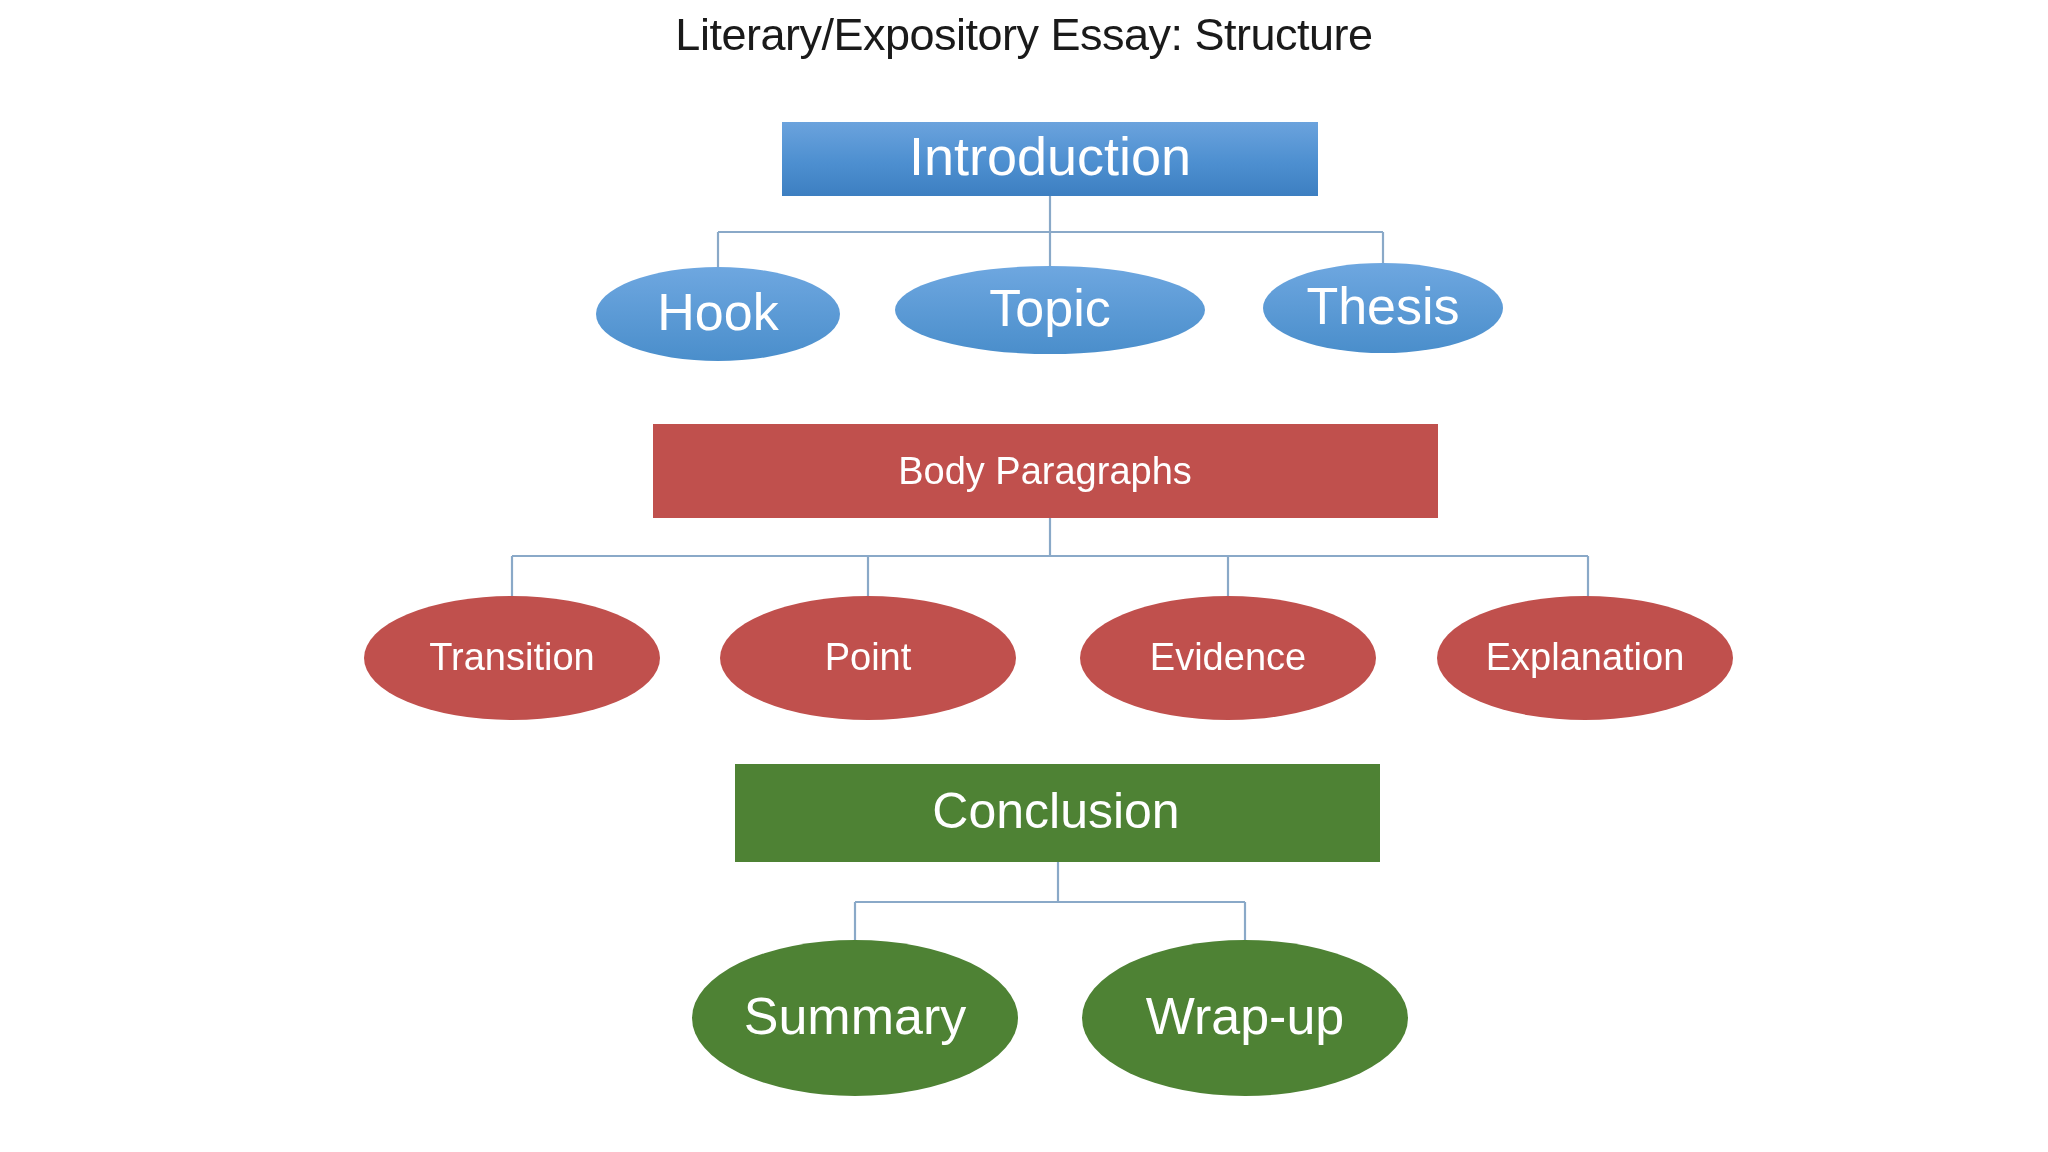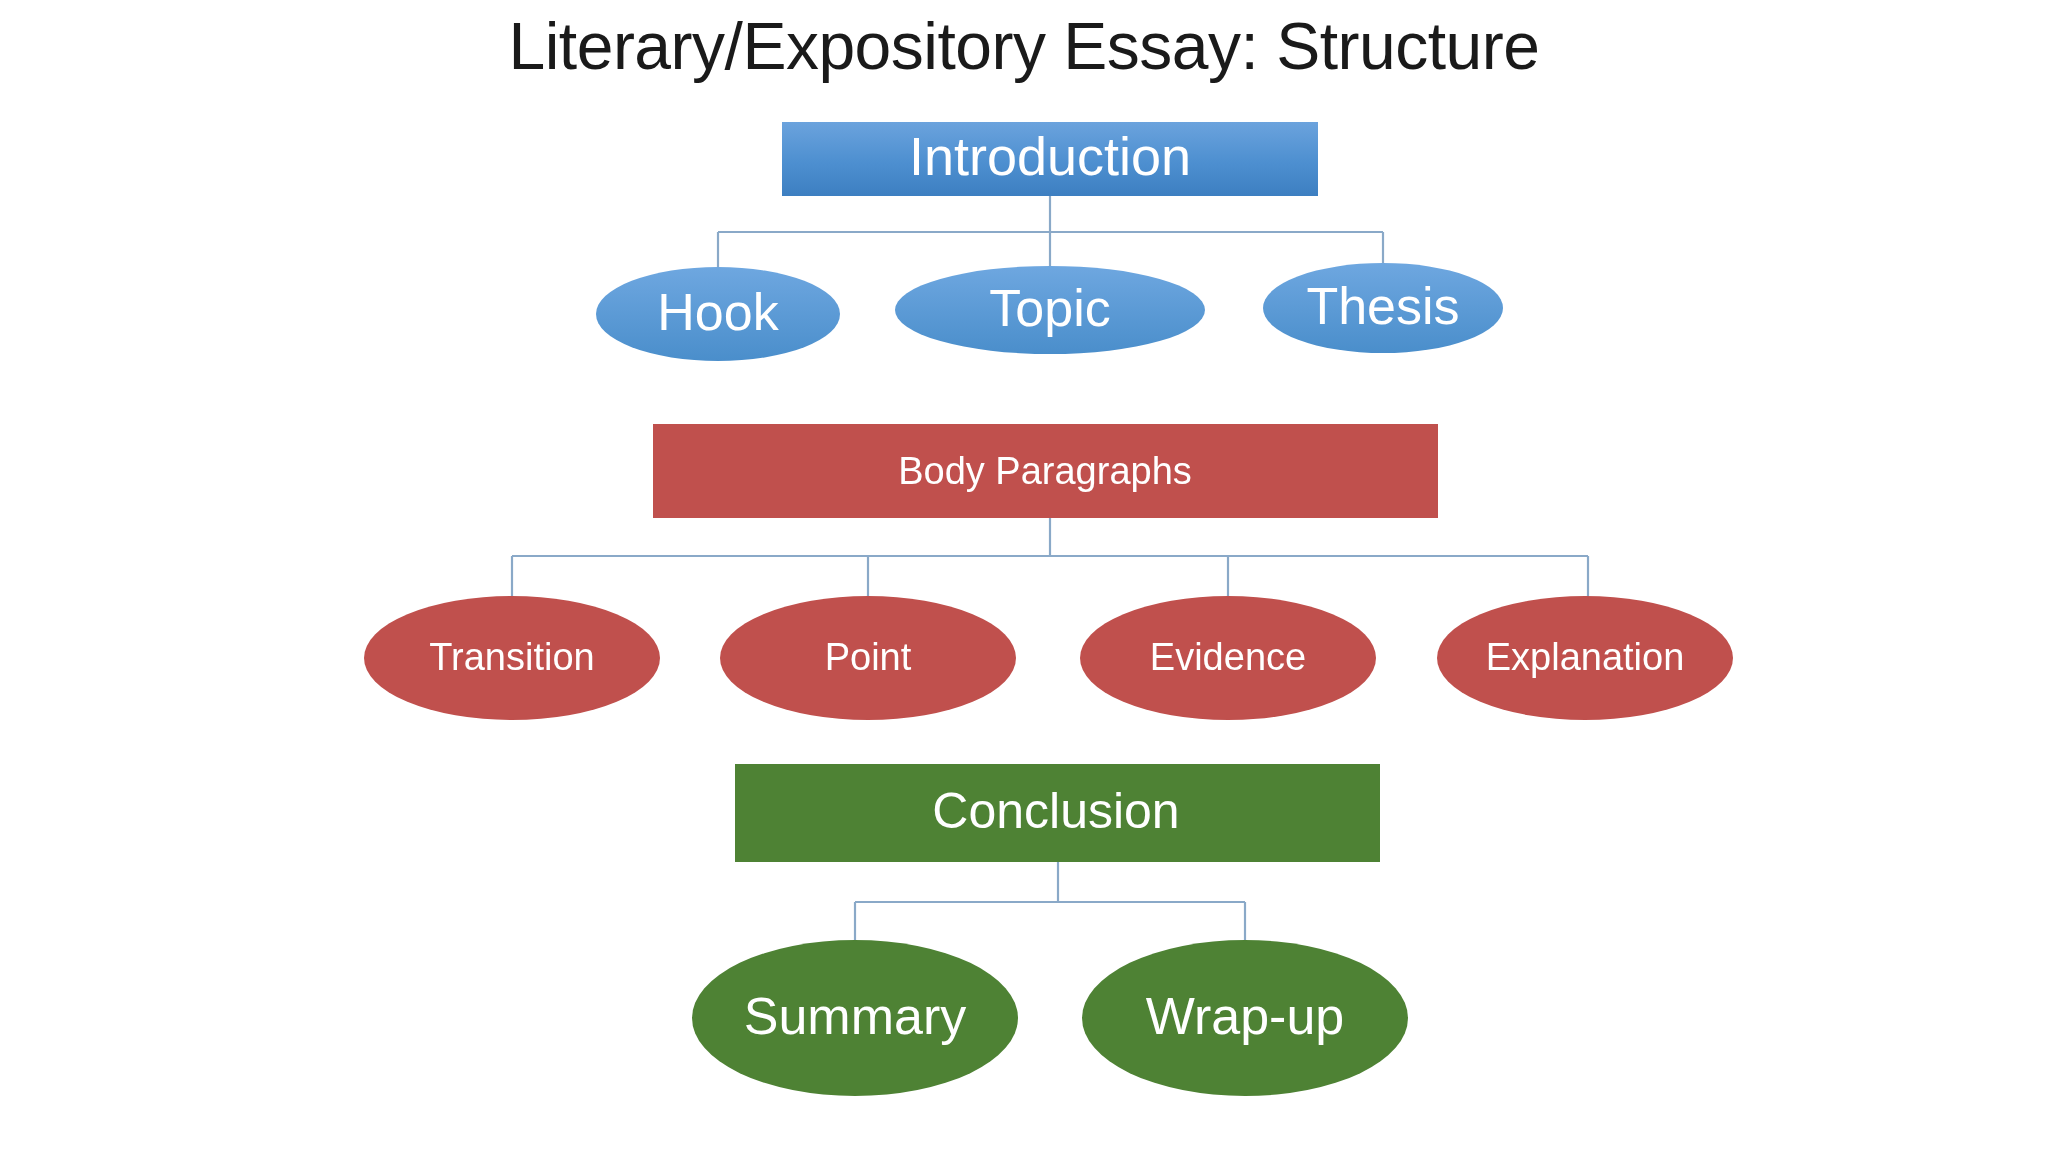--- a/index.html
+++ b/index.html
@@ -19,21 +19,21 @@
     height: 1152px;
     background: #ffffff;
   }
   #slide-title {
     position: absolute;
     left: 0;
     top: 10px;
     width: 2048px;
     text-align: center;
     font-family: "Liberation Sans", sans-serif;
-    font-size: 66px;
+    font-size: 45px;
     font-weight: 400;
     color: #1a1a1a;
     letter-spacing: -0.5px;
     line-height: 1.1;
     white-space: nowrap;
   }
   #diagram {
     position: absolute;
     left: 0;
     top: 0;

